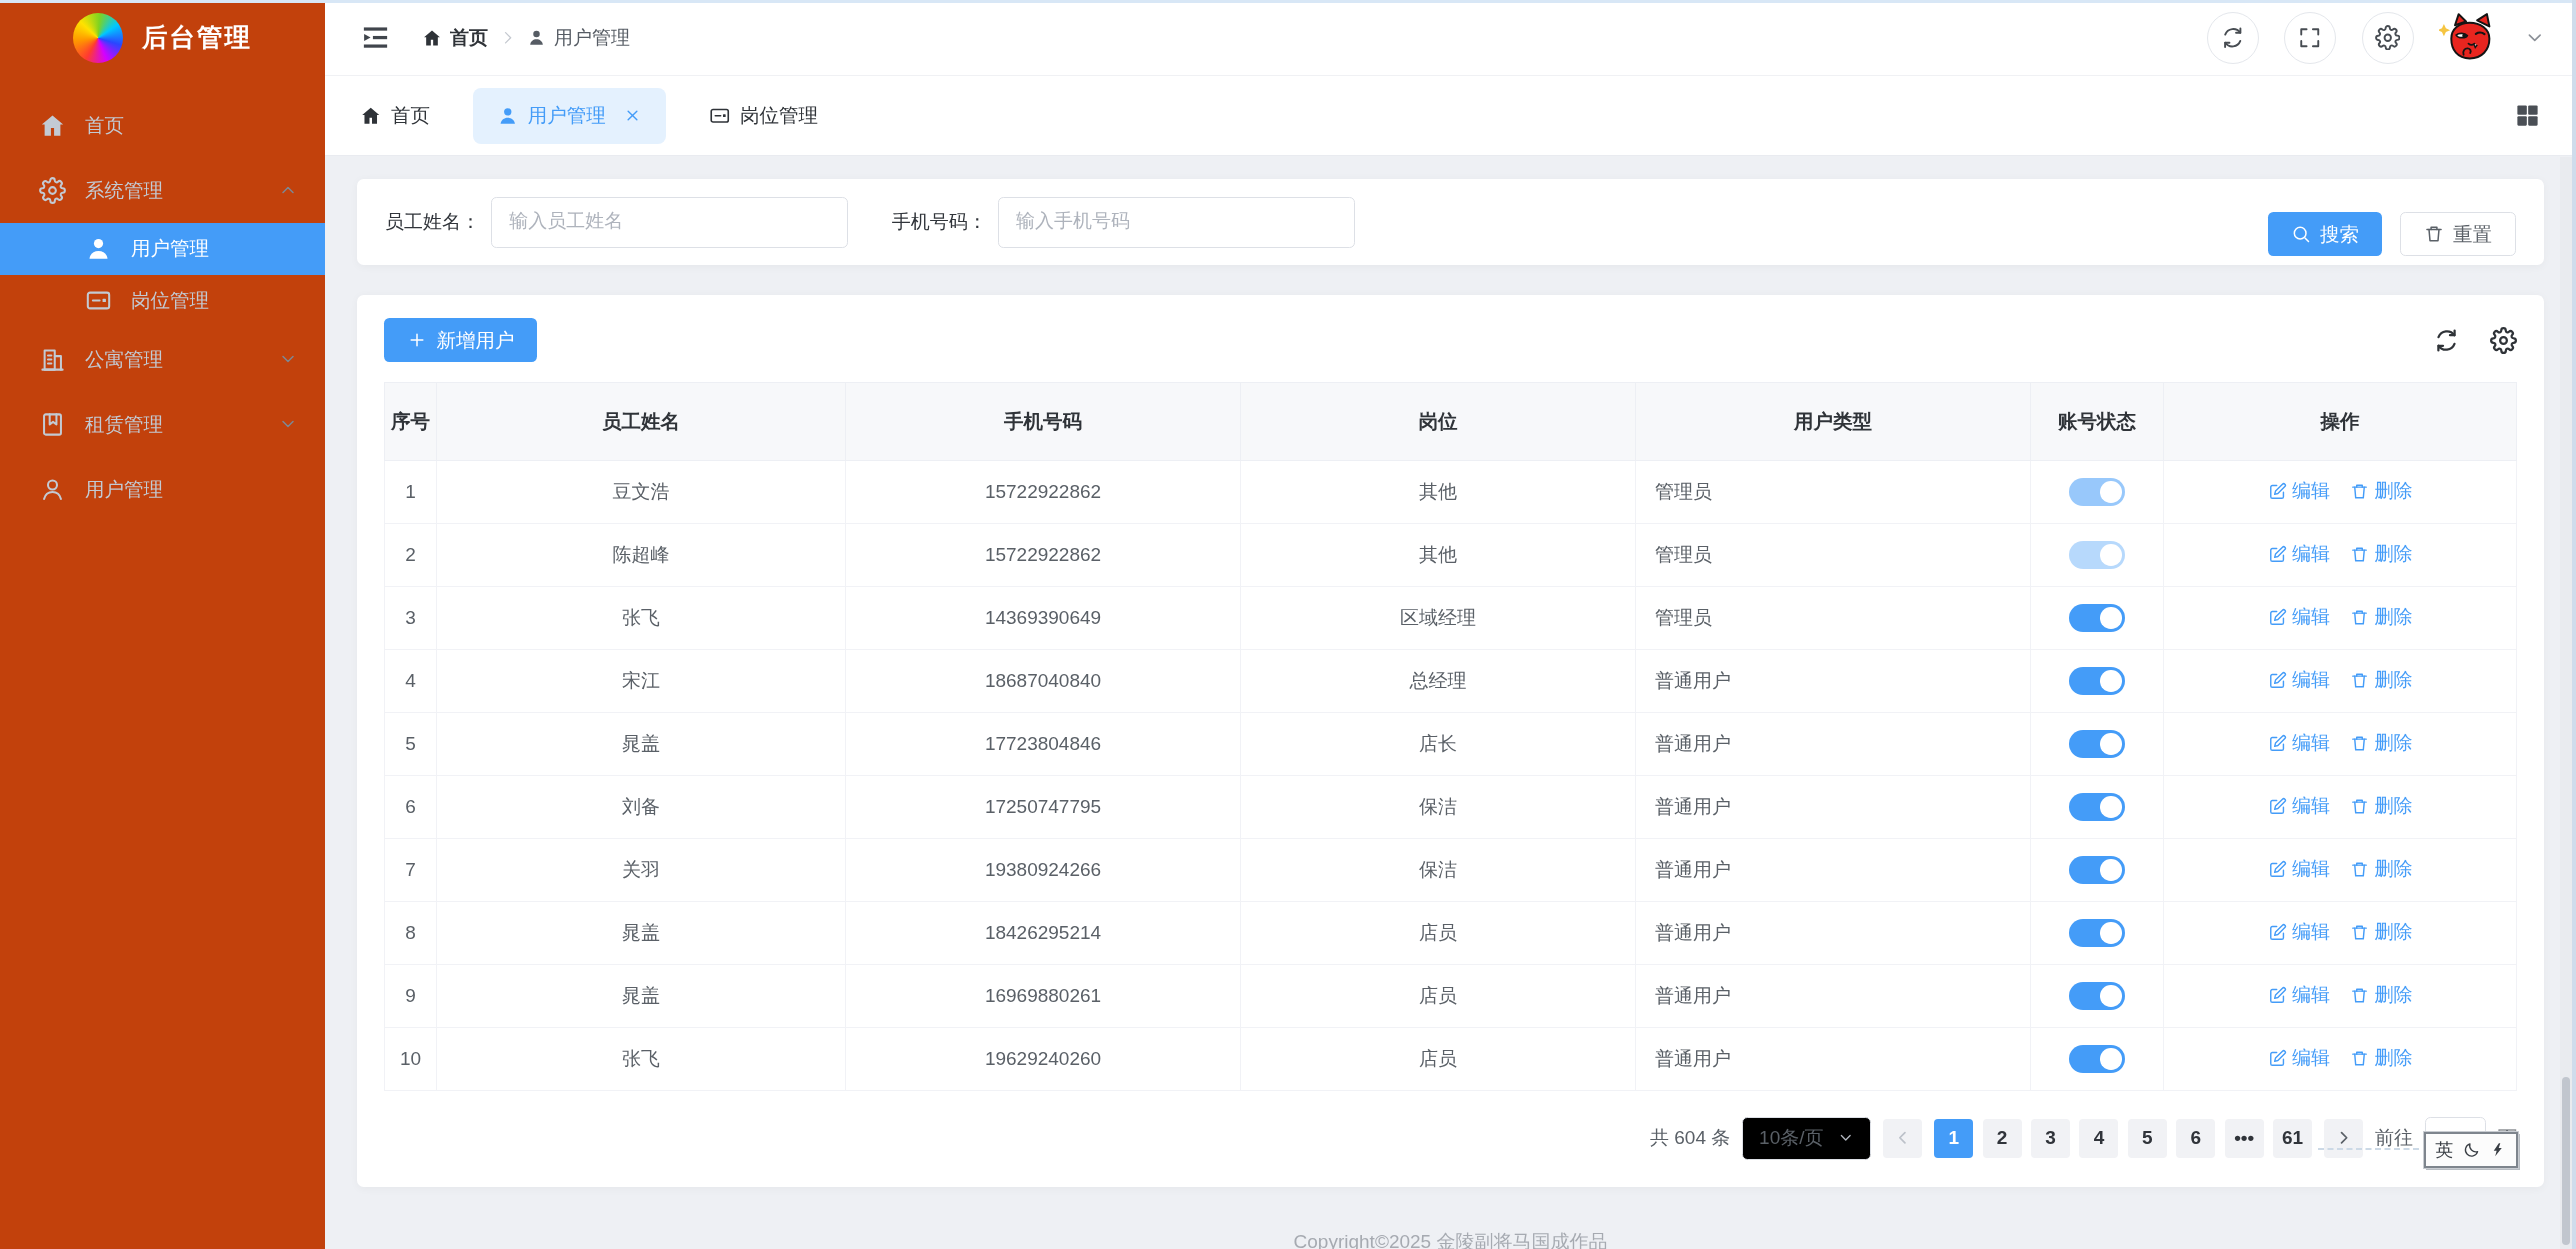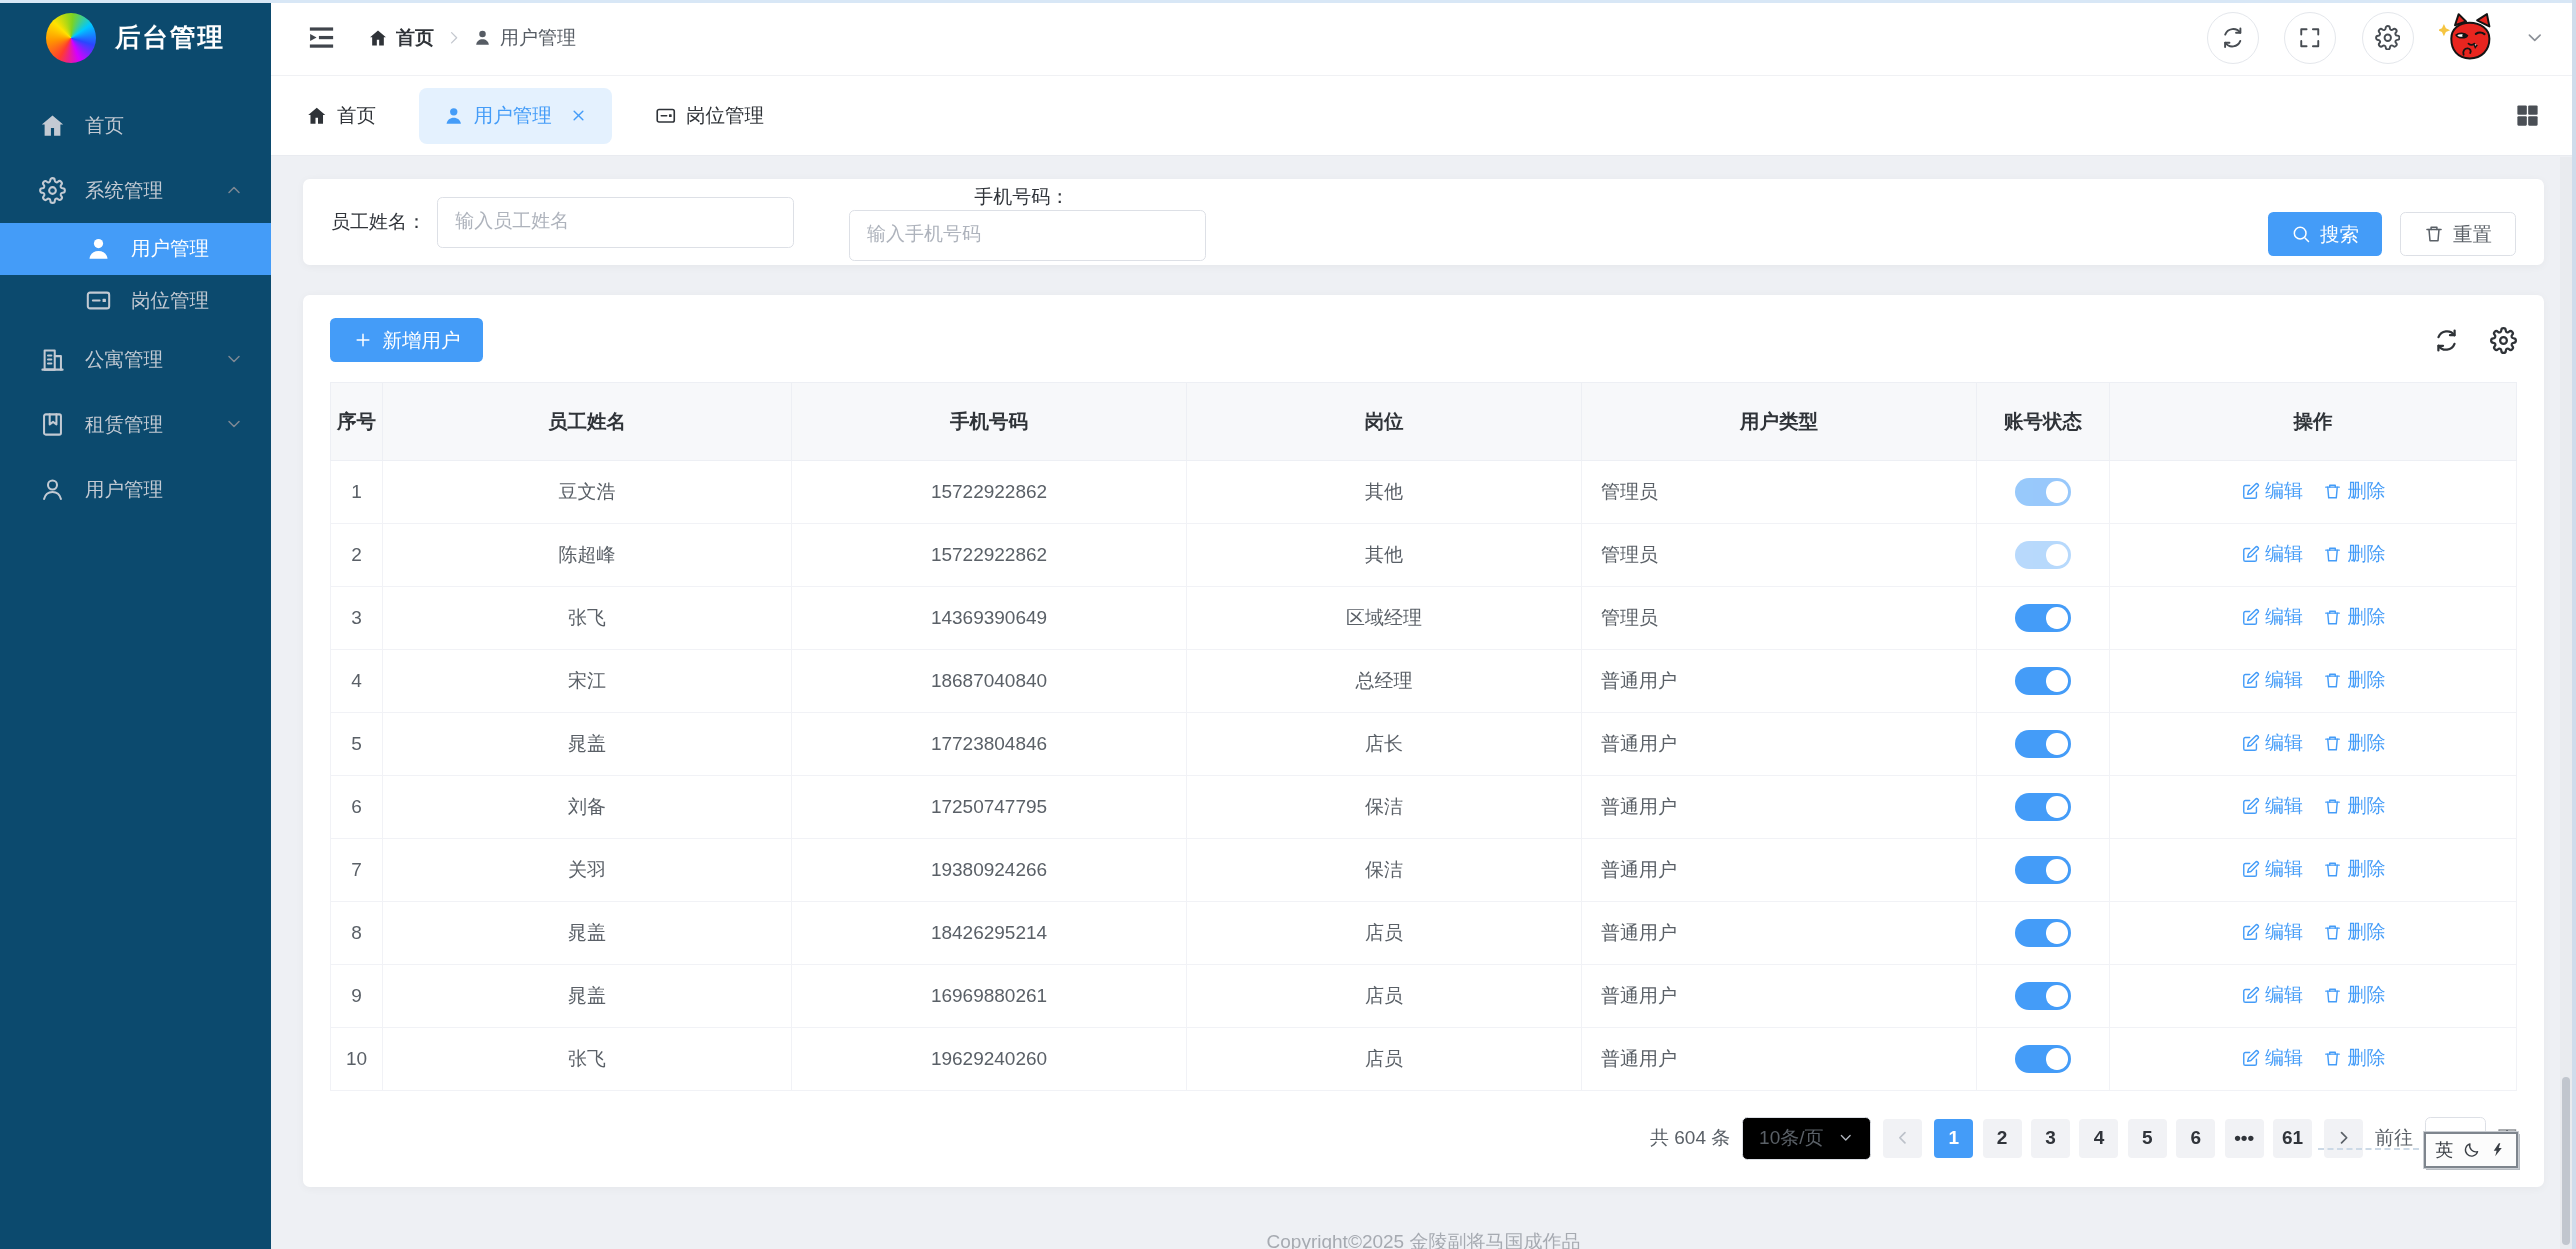--- a/index.html
+++ b/index.html
@@ -8,21 +8,21 @@
     font-family: "Liberation Sans", "DejaVu Sans", sans-serif;
     font-size: 19px; color:#303133; background:#eef0f4; position:relative;
   }
   svg { display:block; }
   .i  { fill:none; stroke:currentColor; stroke-width:1.8; stroke-linecap:round; stroke-linejoin:round; }
   .if { fill:currentColor; stroke:none; }
 
   .app { display:flex; width:100%; height:100%; }
 
   
-  .sidebar { width:271px; flex-shrink:0; background:#0c4a6e; color:#c3cad3; }
+  .sidebar { width:325px; flex-shrink:0; background:#c2410c; color:#c3cad3; }
   .logo { height:75px; display:flex; align-items:center; justify-content:center; gap:19px; }
   .logo-mark { width:50px; height:50px; border-radius:50%;
     background: conic-gradient(from 210deg,#ff3b30,#ff9500,#ffe200,#7ed321,#00c8ff,#2a46ff,#d400ff,#ff3b30); }
   .app-title { font-size:25.5px; font-weight:700; color:#fff; letter-spacing:2px; }
   .menu { padding-top:17.5px; }
   .m-item { height:65px; display:flex; align-items:center; padding:0 27px 0 39px; font-size:19.5px; cursor:pointer; }
   .m-item .mi { width:27px; height:27px; margin-right:19px; flex-shrink:0; }
   .m-item .chev { margin-left:auto; width:20px; height:20px; color:#7d8894; }
   .sub .m-item { height:52px; padding-left:85px; }
   .m-item.active { background:#449cf8; color:#fff; }
@@ -55,21 +55,21 @@
 
   .content { flex:1; padding:23px 32px 0; }
 
   .search-card { height:86px; background:#fff; border-radius:6.7px; box-shadow:0 1.3px 8px rgba(0,0,0,.04);
     display:flex; align-items:center; padding:0 28px; }
   .field { display:flex; align-items:center;font-family:Liberation Mono, monospace; }
   .field label { color:#30343a; }
   .field input { width:357px; height:51px; border:1.3px solid #dde0e6; border-radius:5.4px; margin-left:10.8px;
     padding:0 17.5px; font-size:19px; color:#303133; font-family:inherit; outline:none; background:#fff; }
   input::placeholder { color:#aeb3bc; }
-  .field + .field { margin-left:44px;flex-direction:column; }
+  .field + .field { margin-left:44px; }
   .search-actions { margin-left:auto; display:flex; gap:17.5px;margin-top:24px; }
   .btn { height:44px; display:inline-flex; align-items:center; justify-content:center; gap:9.4px;
     border:none; border-radius:5.4px; font-size:19.5px; padding:0 23px; font-family:inherit; cursor:pointer; }
   .btn svg { width:20px; height:20px; }
   .btn.primary { background:#449cf8; color:#fff; }
   .btn.plain { background:#fff; border:1.3px solid #dde0e6; color:#5a6067; }
 
   .table-card { margin-top:30px; background:#fff; border-radius:6.7px; box-shadow:0 1.3px 8px rgba(0,0,0,.04);
     padding:23px 27px 27px; }
   .card-toolbar { display:flex; align-items:center; margin-bottom:20px; }

